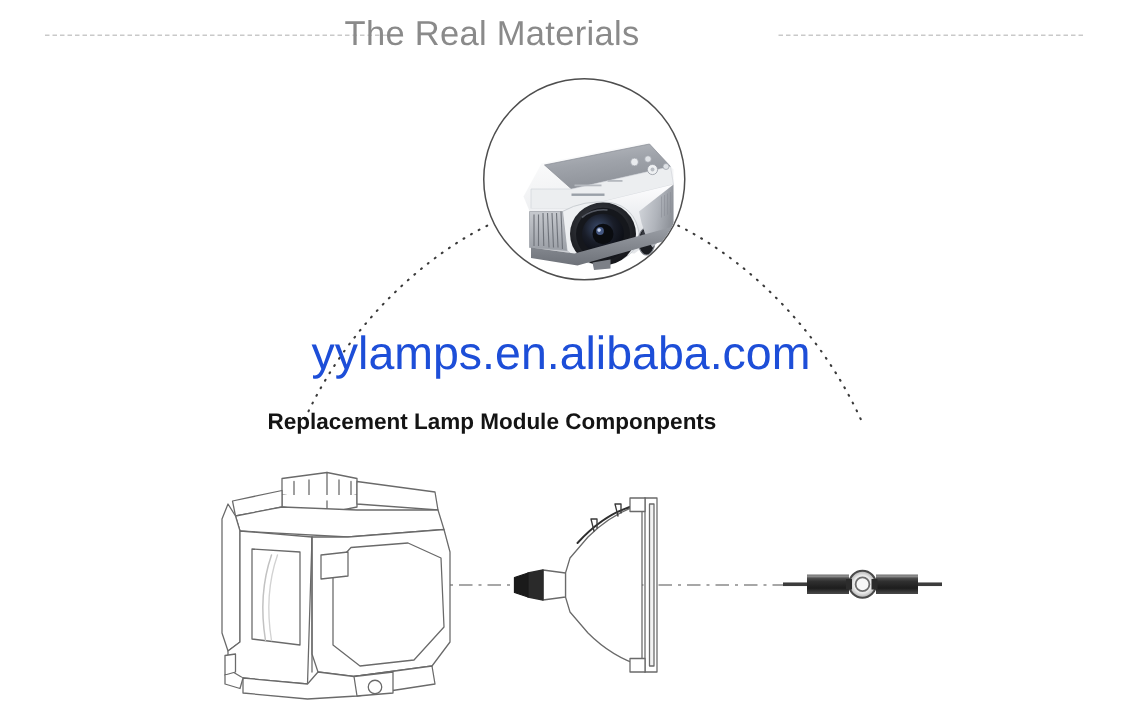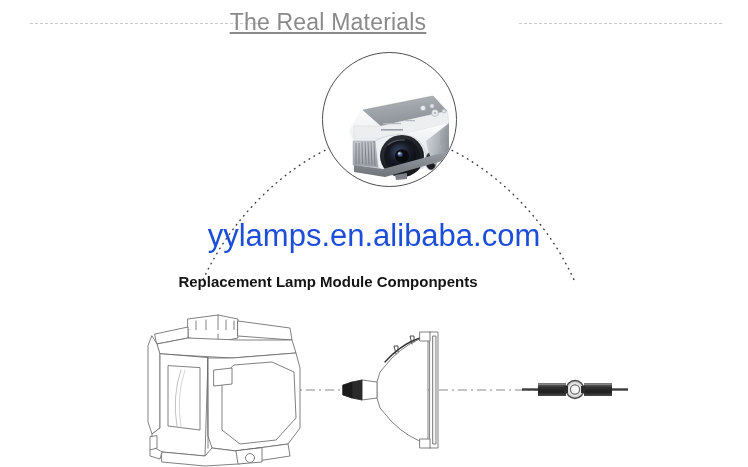--- a/index.html
+++ b/index.html
@@ -45,21 +45,20 @@
     left: 0;
     top: 7px;
     width: 656px;
     text-align: center;
     font-size: 23px;
     font-weight: 400;
     color: #8a8a8a;
     letter-spacing: 0.2px;
     line-height: 30px;
     white-space: nowrap;
-    text-decoration: underline;
   }
 
   
   #projector-circle {
     position: absolute;
     left: 322px;
     top: 52px;
     width: 133px;
     height: 133px;
     border-radius: 50%;

